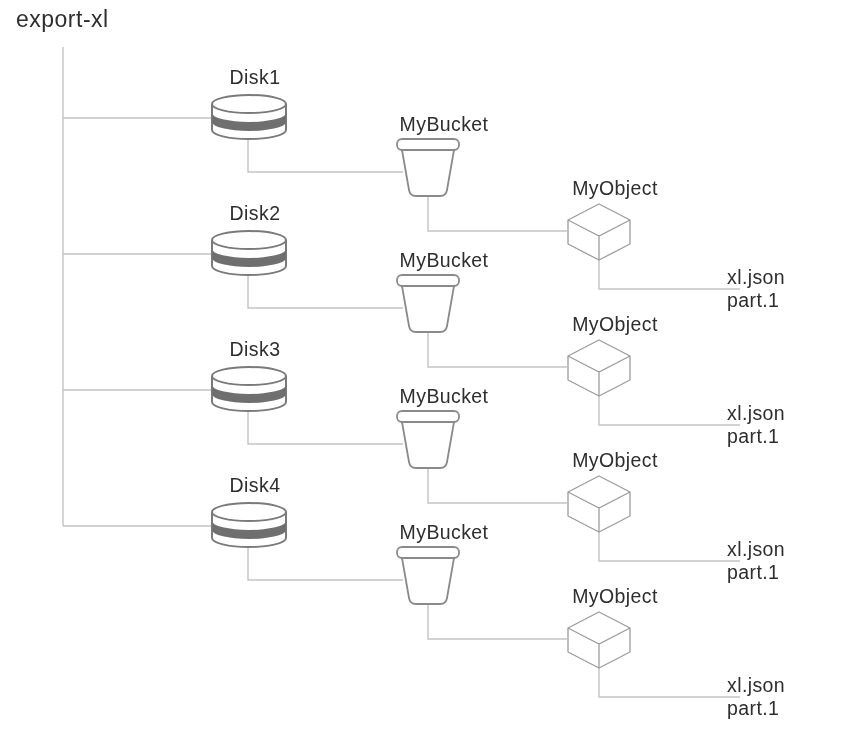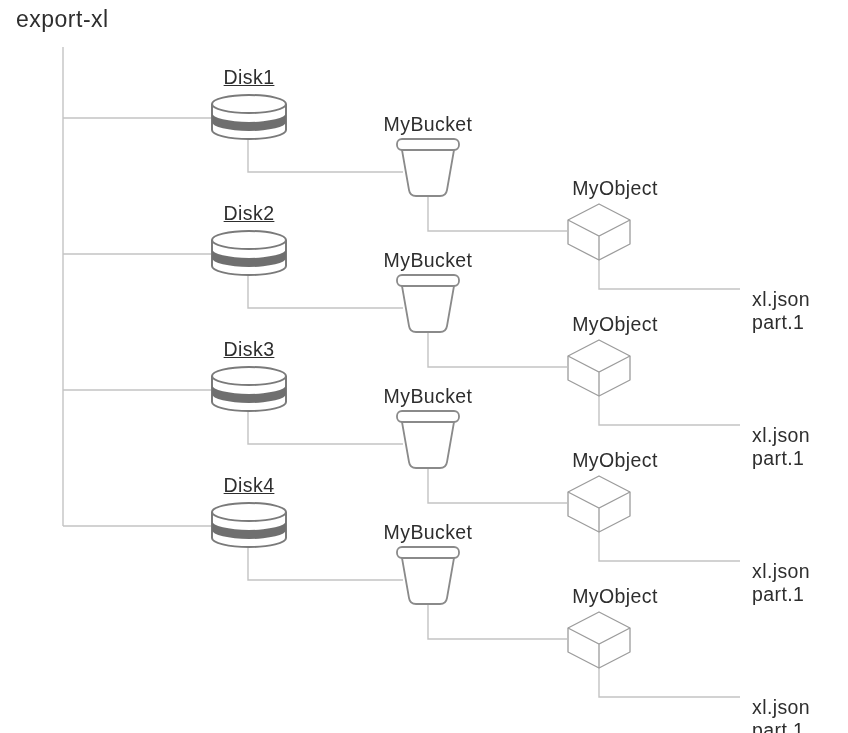--- a/index.html
+++ b/index.html
@@ -22,24 +22,24 @@
   .label {
     position:absolute;
     color:var(--text,#2e2e2e);
     font-size:19.5px;
     letter-spacing:0.4px;
     white-space:nowrap;
     line-height:23px;
   }
   .center { transform:translateX(-50%); }
   .root-label { font-size:23px; letter-spacing:0.5px; }
-  .disk-label { left:249px;text-decoration:underline; }
-  .bucket-label { left:428px; }
+  .disk-label { left:255px; }
+  .bucket-label { left:444px; }
   .object-label { left:615px; }
-  .file-label { left:752px;margin-top:22px; }
+  .file-label { left:727px; }
 </style>
 </head>
 <body>
 
 <div class="stage">
 
   <svg class="art" width="848" height="733" viewBox="0 0 848 733">
     <defs>
       <g id="row-art">
         <path class="connector" d="M63 118 H212"></path>

